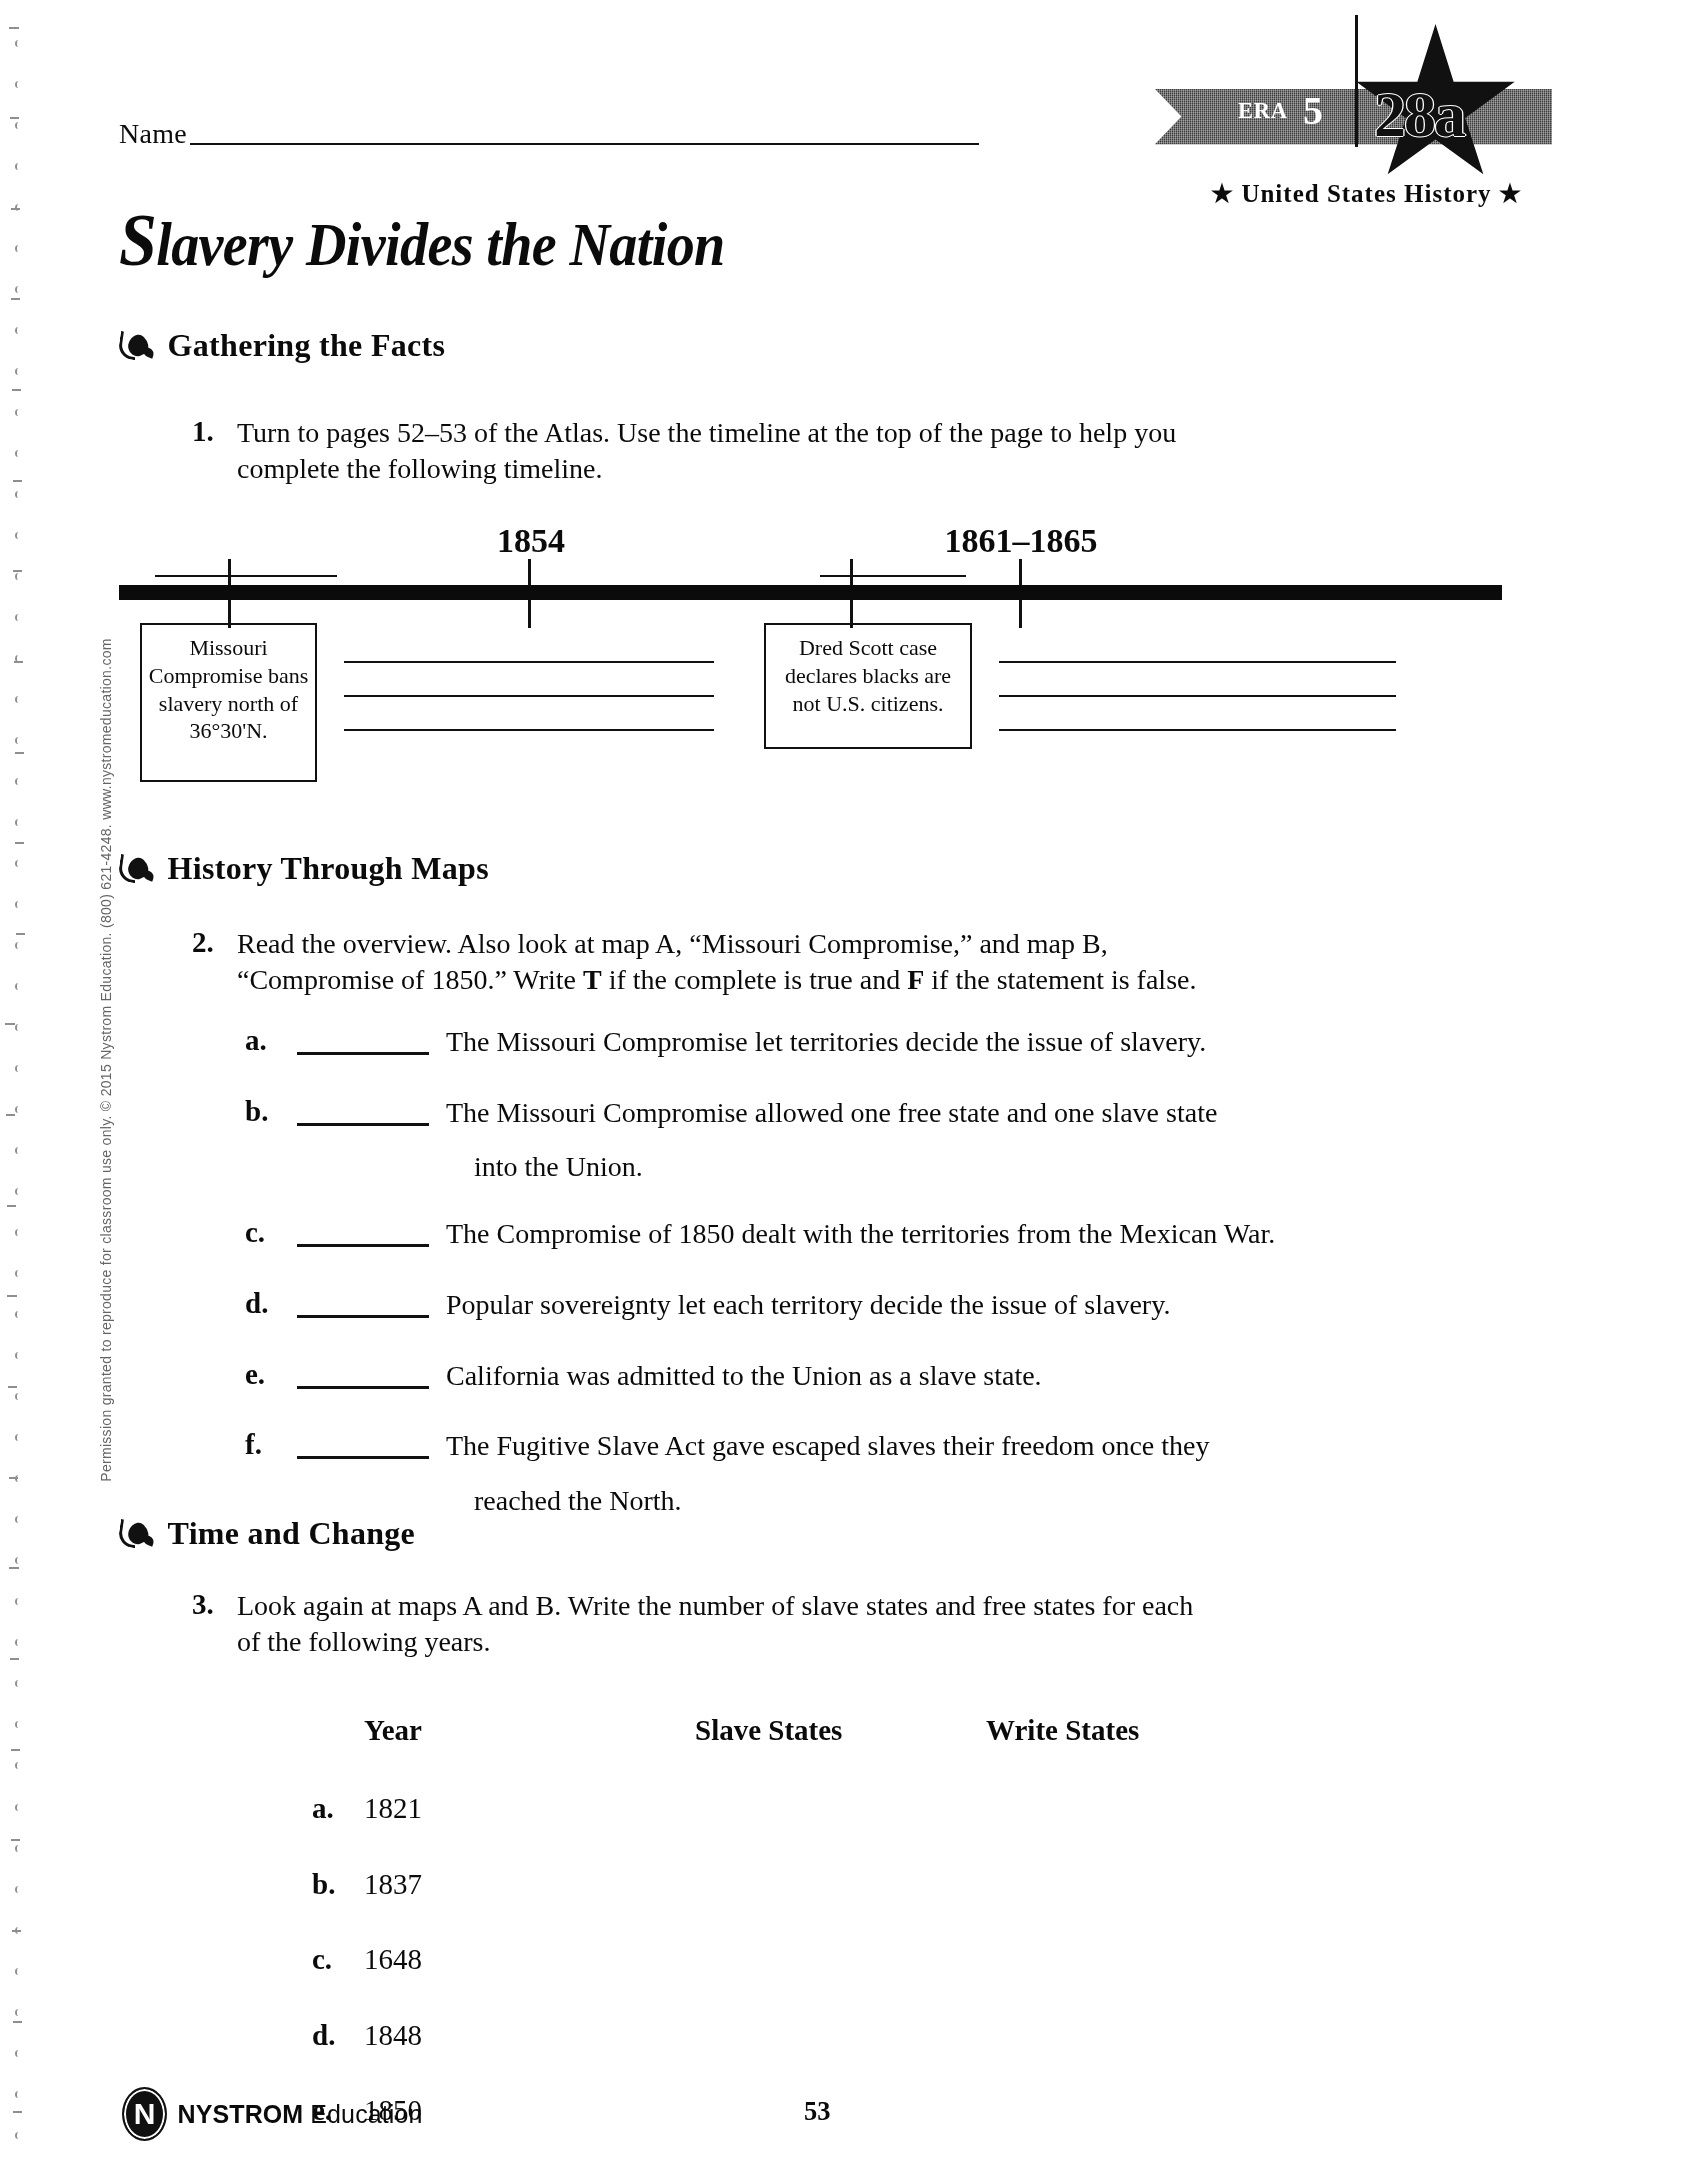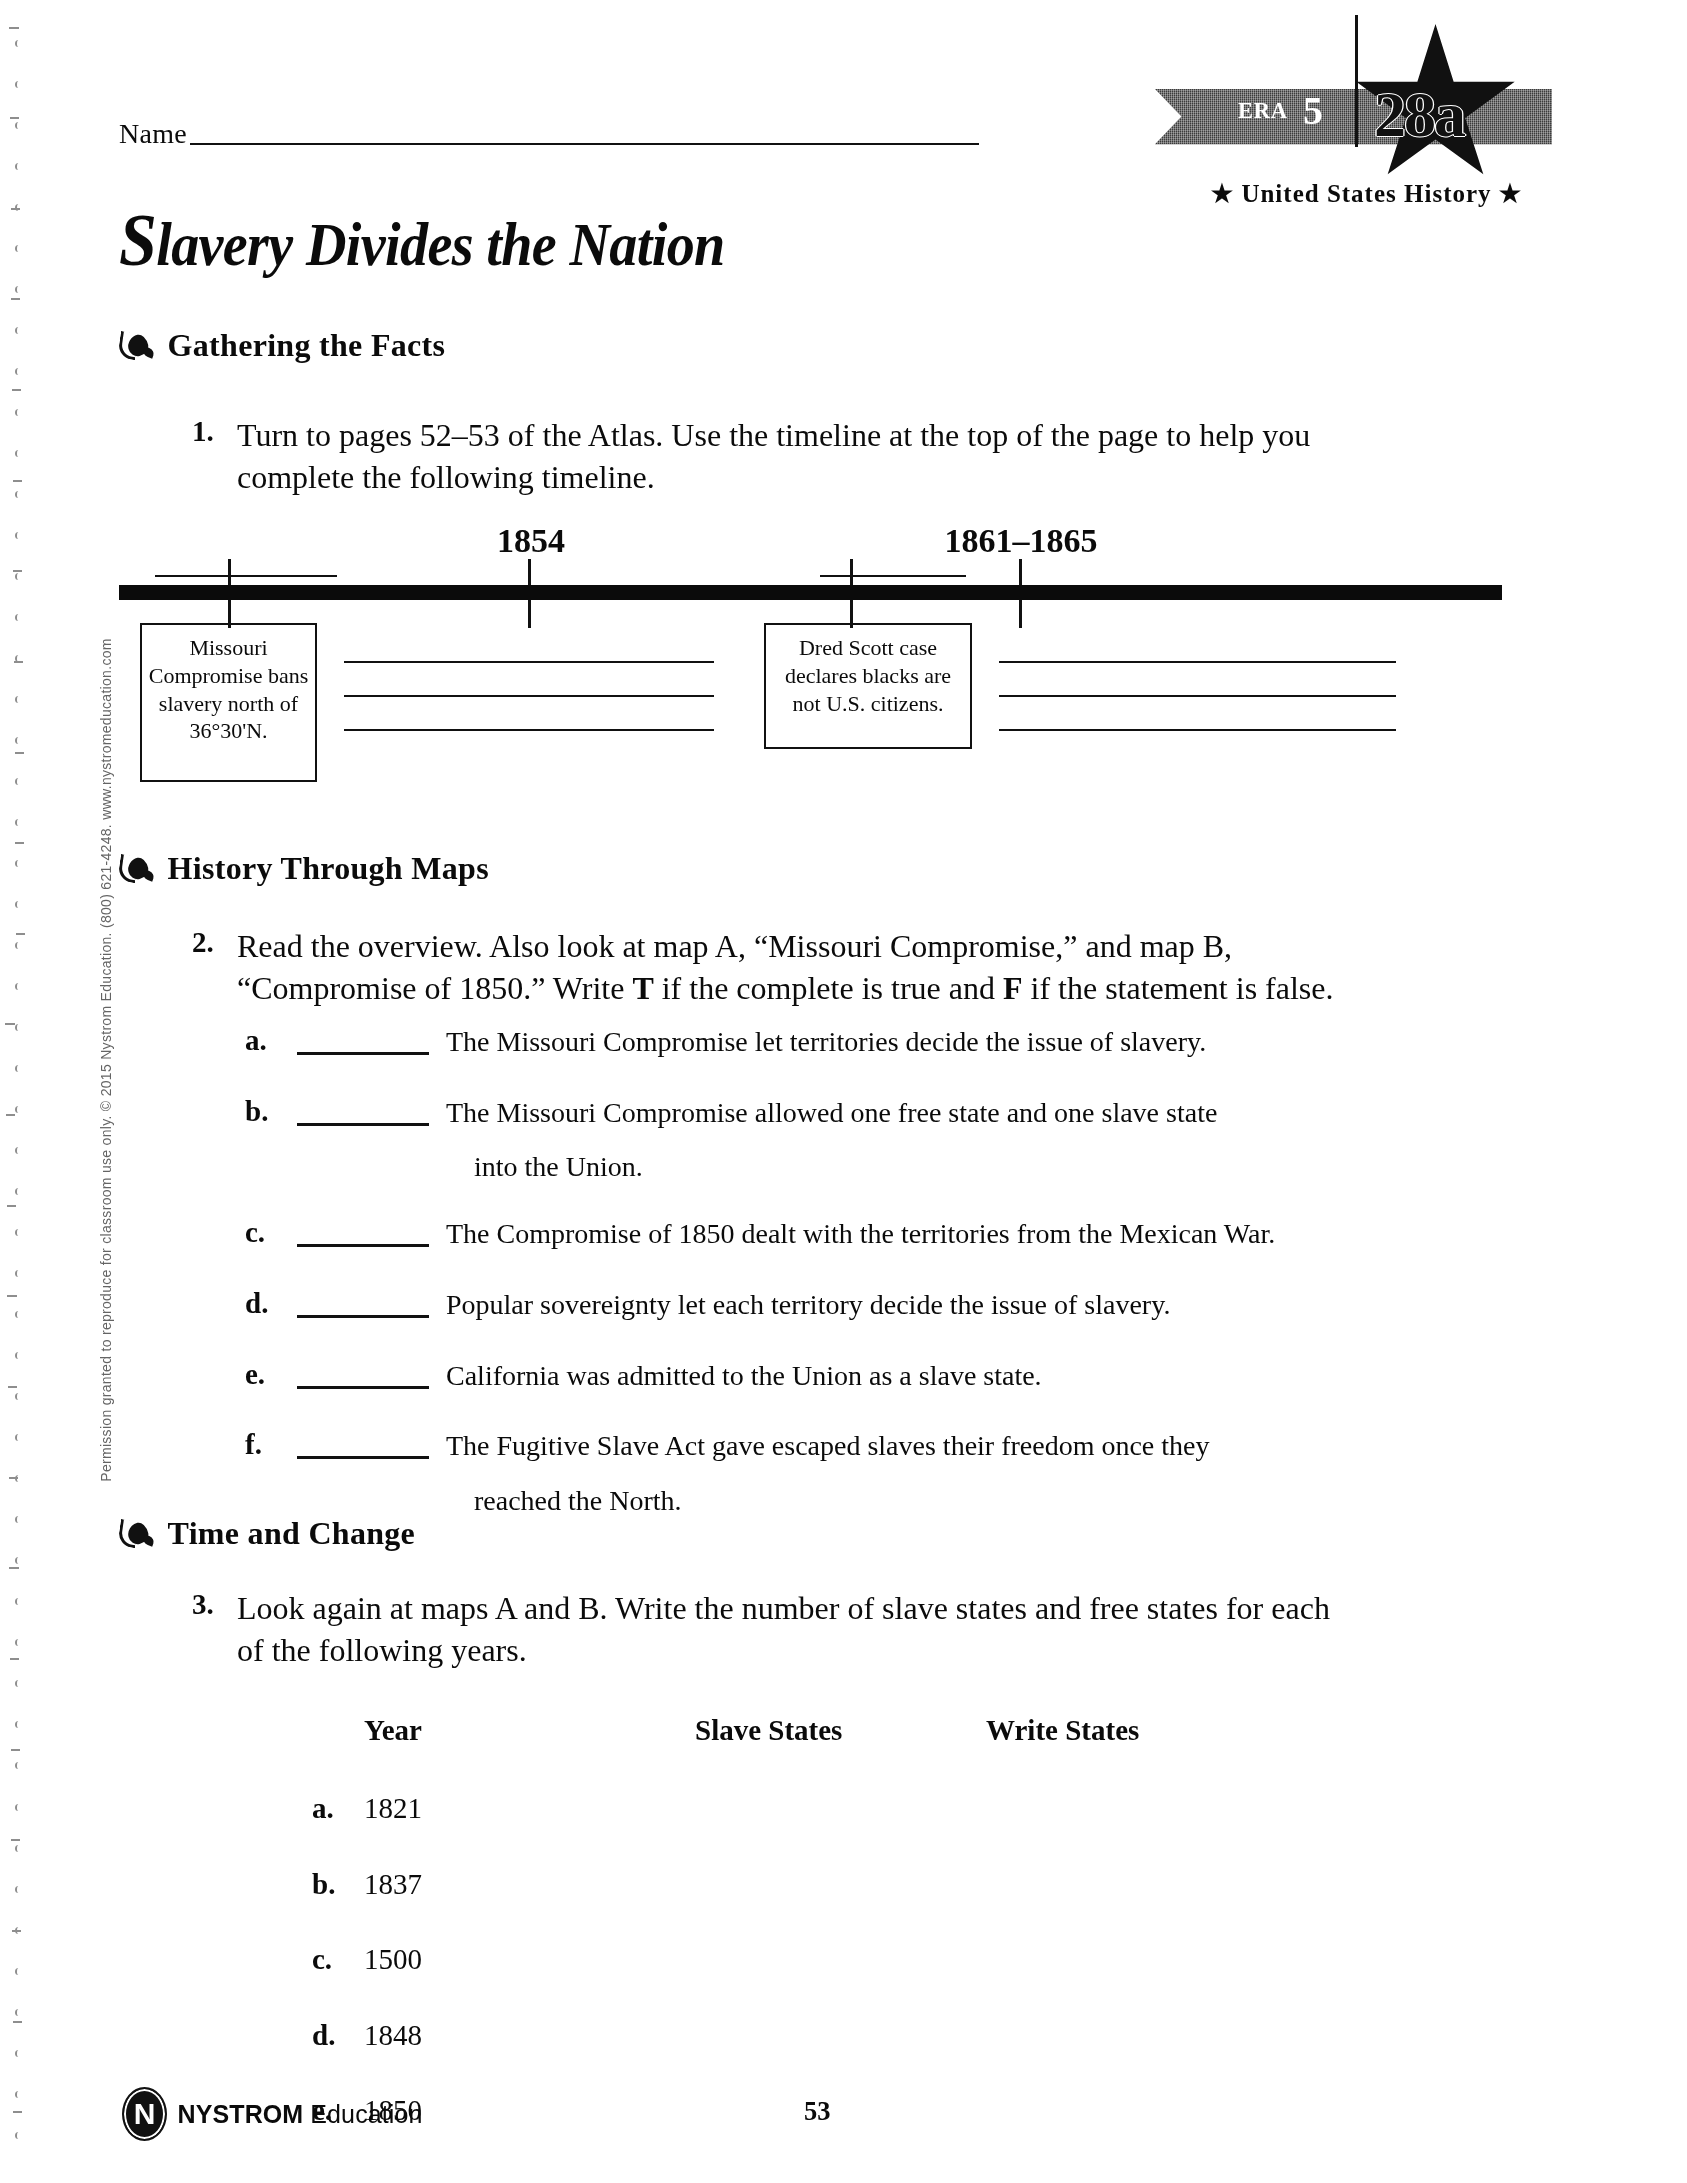--- a/index.html
+++ b/index.html
@@ -146,21 +146,21 @@
     background:#111; border-radius:0 60% 0 60%;
     transform:rotate(20deg);
   }
 
   
   .q-row { position:absolute; display:flex; }
   .q-num {
     font-weight:bold; font-size:29px; width:45px; flex:none;
     font-family:"Liberation Serif", serif;
   }
-  .q-body { font-size:32px; line-height:1.30; }
+  .q-body { font-size:28px; line-height:1.30; }
 
   
   #timeline { position:absolute; left:119px; top:529px; width:1383px; height:278px; }
   #tl-bar {
     position:absolute; left:0; top:56px; width:1383px; height:14.6px;
     background:#0b0b0b;
   }
   .tl-tick {
     position:absolute; top:30px; width:3.3px; height:69px; background:#111;
   }
@@ -481,21 +481,21 @@
 
     <div class="yt-row">
       <span class="yt-c-letter">b.</span>
       <span class="yt-c-year">1837</span>
       <span class="yt-c-slave"><span class="yt-line"></span></span>
       <span class="yt-c-free"><span class="yt-line"></span></span>
     </div>
 
     <div class="yt-row">
       <span class="yt-c-letter">c.</span>
-      <span class="yt-c-year">1500</span>
+      <span class="yt-c-year">1648</span>
       <span class="yt-c-slave"><span class="yt-line"></span></span>
       <span class="yt-c-free"><span class="yt-line"></span></span>
     </div>
 
     <div class="yt-row">
       <span class="yt-c-letter">d.</span>
       <span class="yt-c-year">1848</span>
       <span class="yt-c-slave"><span class="yt-line"></span></span>
       <span class="yt-c-free"><span class="yt-line"></span></span>
     </div>

